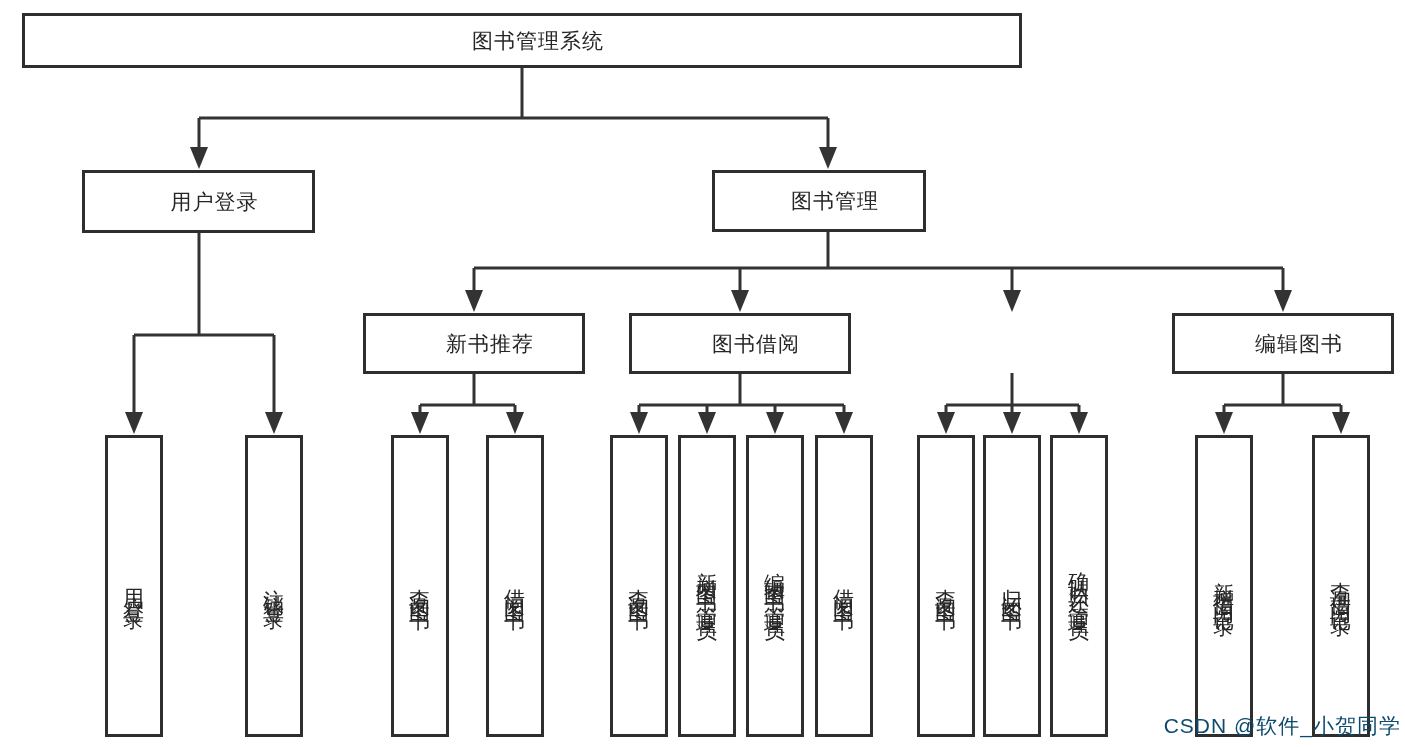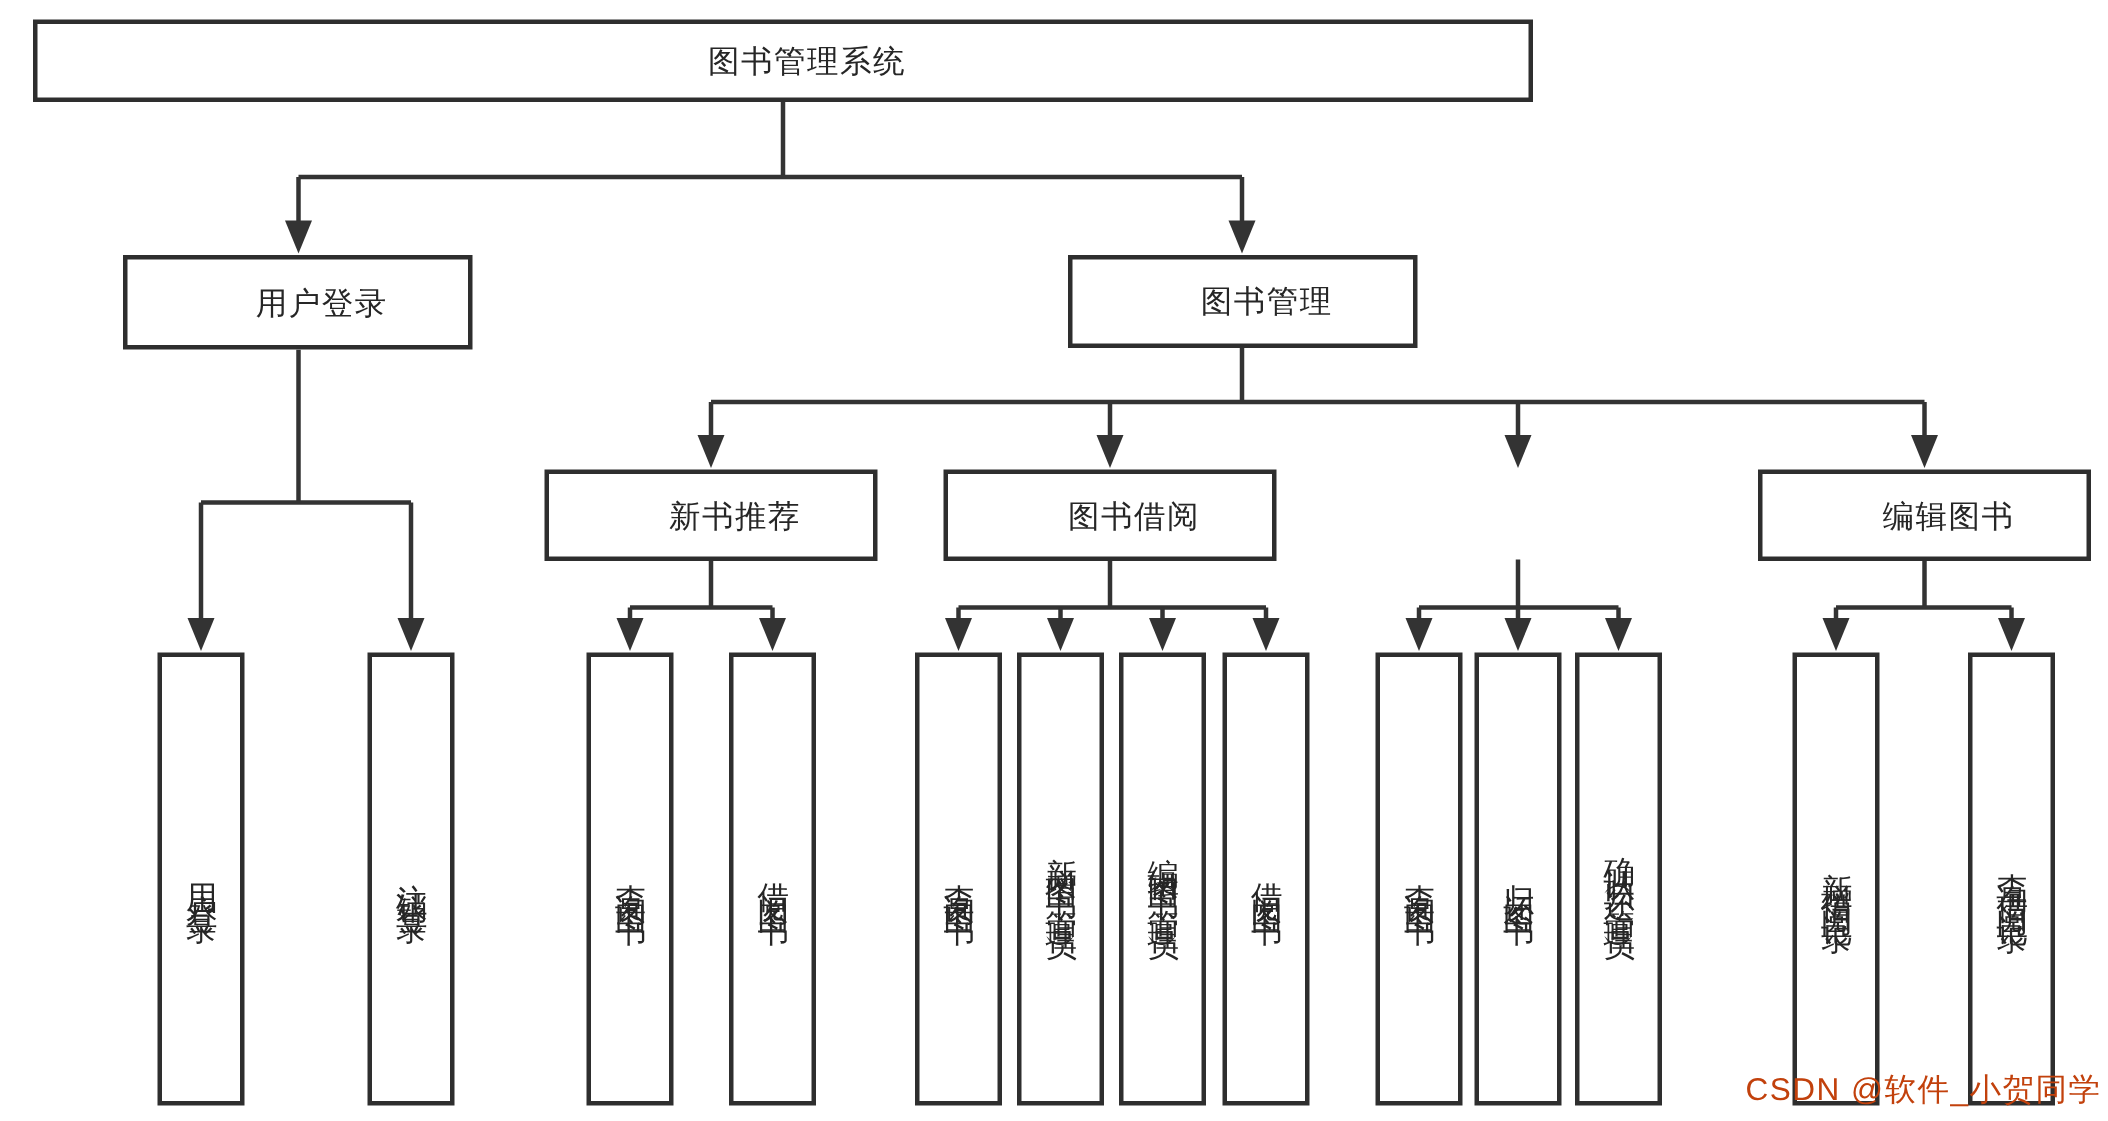--- a/index.html
+++ b/index.html
@@ -30,21 +30,21 @@
     font-size:21px;
     letter-spacing:7px;
     line-height:1;
     color:#262626;
     white-space:nowrap;
   }
   .watermark{
     position:absolute;
     top:712px;right:4px;
     font-size:21px;
-    color:#c2410c;
+    color:#0c4a6e;
     letter-spacing:1px;
     z-index:3;
   }
 </style>
 </head>
 <body>
 
 <div class="stage">
 
   <svg class="wires" width="1405" height="747" aria-hidden="true">
@@ -105,21 +105,21 @@
     <path class="ln" d="M1224 405 H1341"></path>
     <path class="ln" d="M1224 405 V414"></path>
     <path class="hd" d="M1215 412 L1233 412 L1224 434 Z"></path>
     <path class="ln" d="M1341 405 V414"></path>
     <path class="hd" d="M1332 412 L1350 412 L1341 434 Z"></path>
   </svg>
 
   <div class="node hbox" style="left:22px;top:13px;width:1000px;height:55px;">图书管理系统</div>
 
   <div class="node hbox" style="left:82px;top:170px;width:233px;height:63px;">用户登录</div>
-  <div class="node hbox" style="left:712px;top:170px;width:233px;height:62px;">图书管理</div>
+  <div class="node hbox" style="left:712px;top:170px;width:214px;height:62px;">图书管理</div>
 
   <div class="node hbox" style="left:629px;top:313px;width:222px;height:61px;">图书借阅</div>
   <div class="node hbox" style="left:363px;top:313px;width:222px;height:61px;">新书推荐</div>
   <div class="node hbox" style="left:1172px;top:313px;width:222px;height:61px;">编辑图书</div>
 
   <div class="node vbox" style="left:105px;">
     <span class="vtext">用户登录</span>
   </div>
   <div class="node vbox" style="left:245px;">
     <span class="vtext">注销登录</span>

